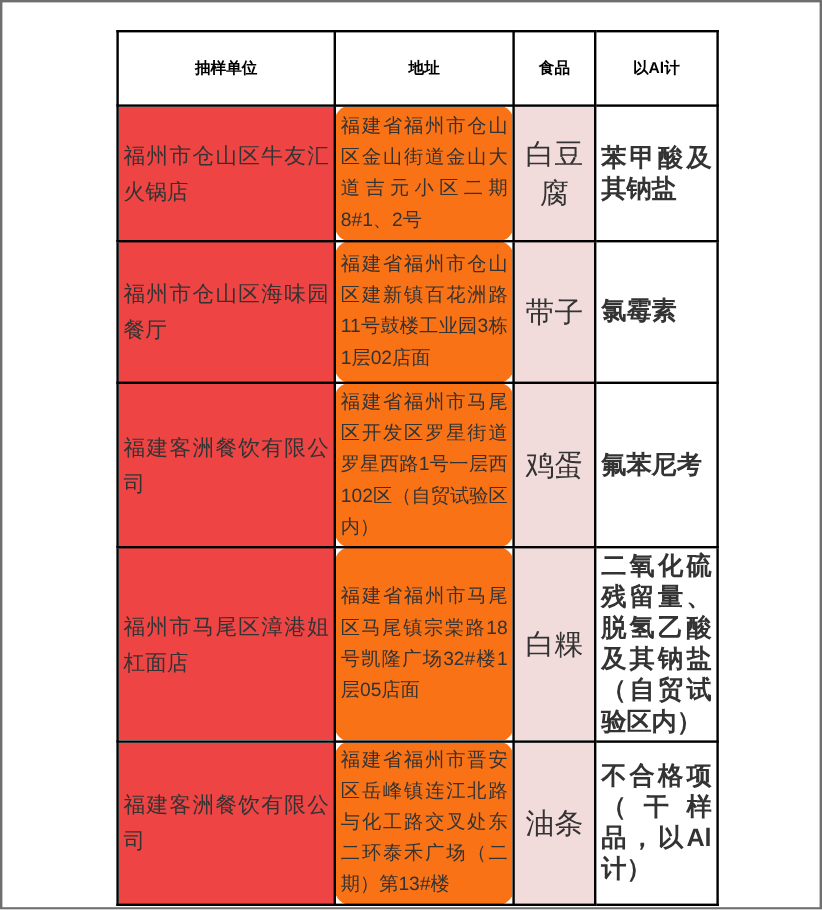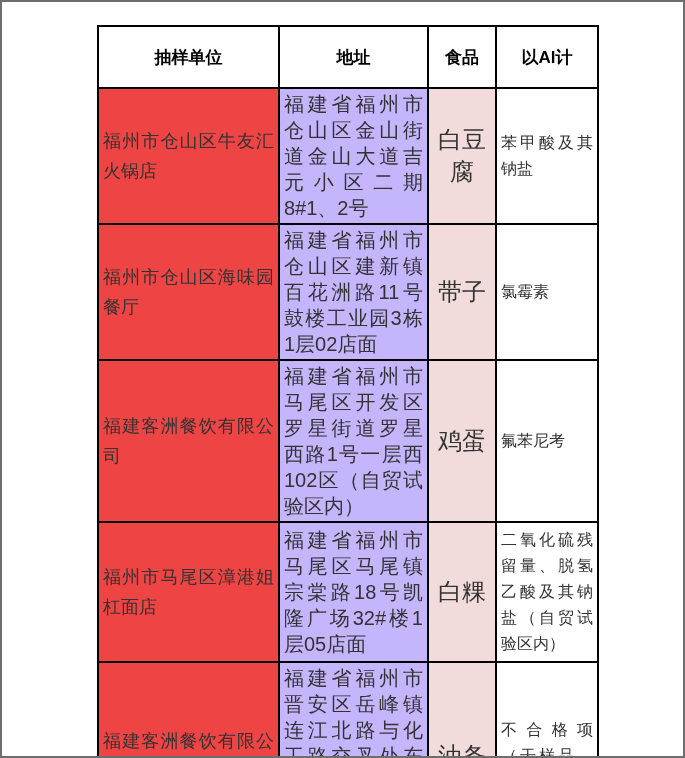--- a/index.html
+++ b/index.html
@@ -26,57 +26,59 @@
     width: 500px;
   }
   .food-table th,
   .food-table td {
     box-sizing: border-box;
     border: 2px solid #000000;
     vertical-align: middle;
     overflow: hidden;
   }
   .food-table th {
-    font-size: 17px;
+    font-size: 13px;
     font-weight: bold;
     color: #000000;
     text-align: center;
     background: #ffffff;
   }
   .food-table td {
     color: #333333;
   }
   td.c-unit {
     background: #ef4444;
     font-size: 18px;
     line-height: 30px;
     padding: 2px 4px;
     text-align: justify;
     text-justify: inter-ideograph;
   }
   td.c-addr {
-    background: #c4b5fd;
-    font-size: 20px;
+    background: #f97316;
+    font-size: 16px;
     line-height: 26px;
     padding: 2px 4px;
     text-align: justify;
     text-justify: inter-ideograph;
+    border-radius: 13px;
   }
   td.c-food {
     background: #f2dcdb;
     font-size: 24px;
     text-align: center;
   }
   td.c-issue {
     background: #ffffff;
-    font-size: 16px;
+    font-size: 21px;
     line-height: 26px;
     padding: 2px 4px;
     text-align: justify;
     text-justify: inter-ideograph;
+    font-weight: bold;
   }
   tr.hdr   { height: 62px; }
   tr.row-0 { height: 113px; }
   tr.row-1 { height: 118px; }
   tr.row-2 { height: 137px; }
   tr.row-3 { height: 140px; }
   tr.row-4 { height: 135px; }
 </style>
 </head>
 <body>

